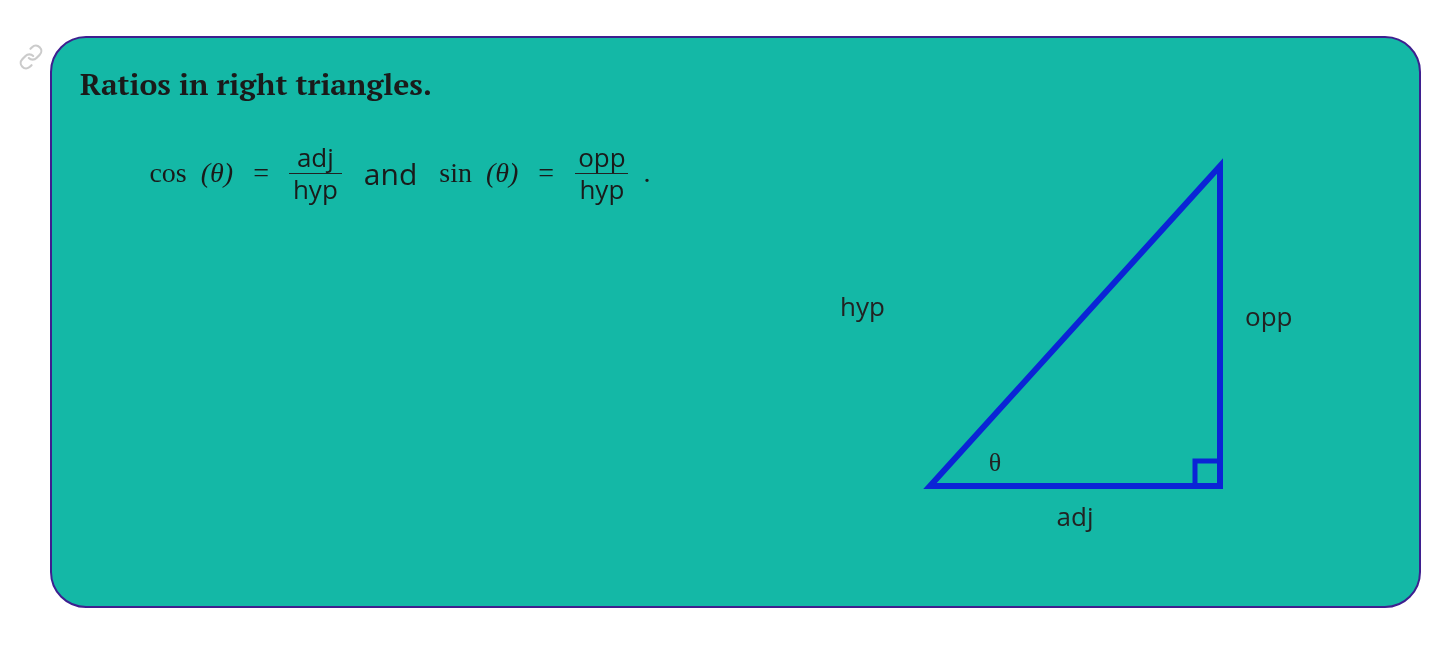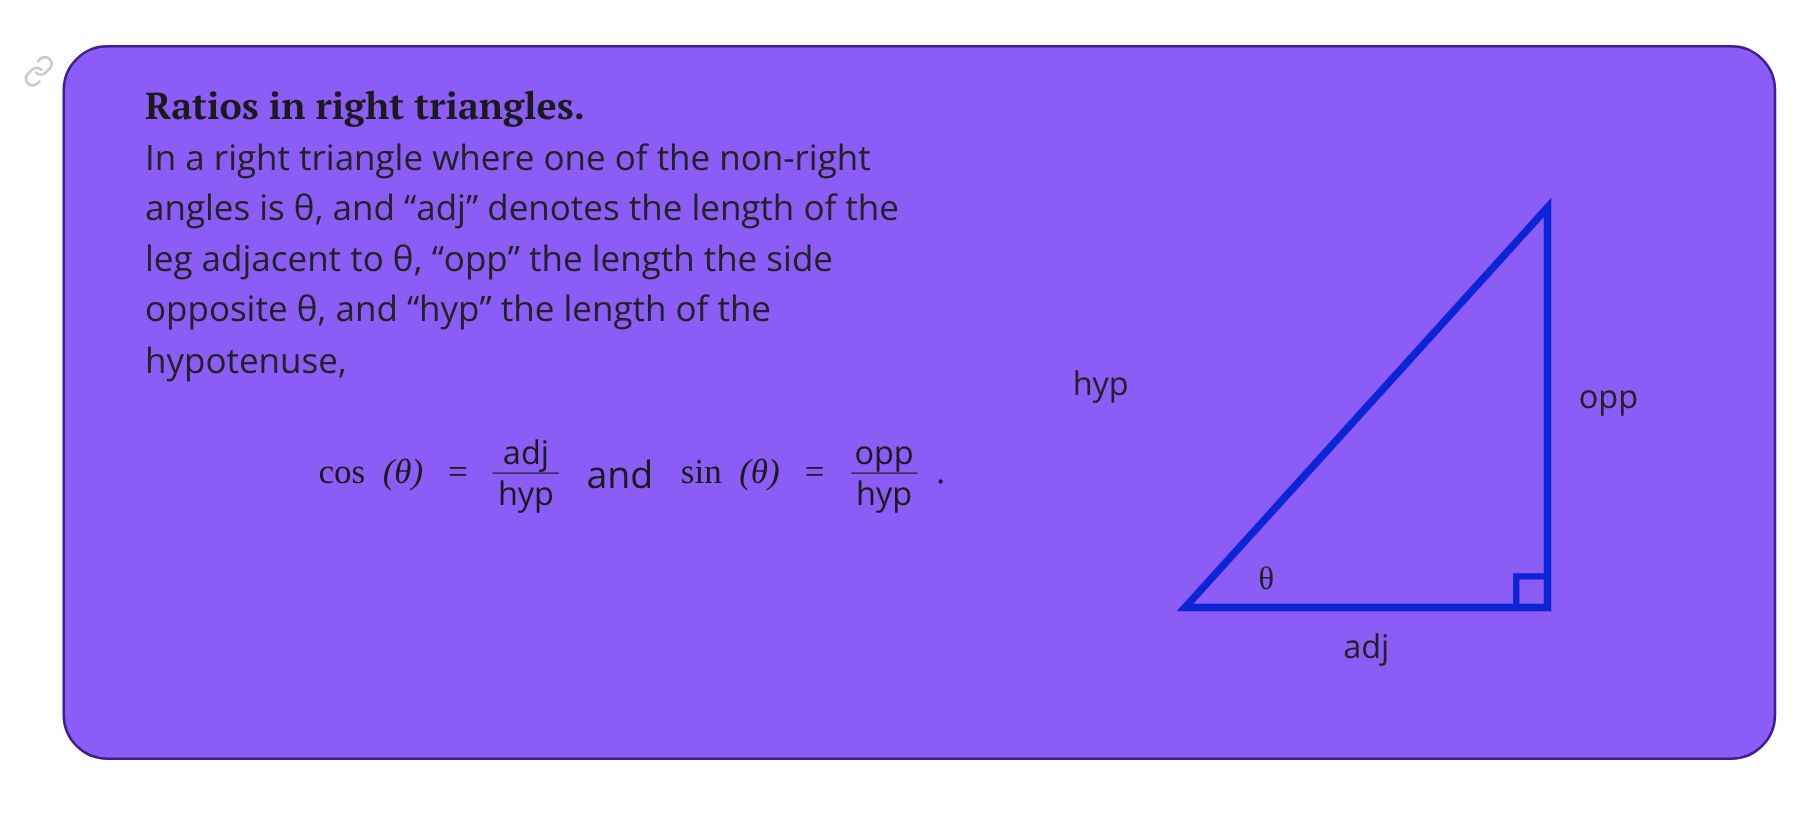--- a/index.html
+++ b/index.html
@@ -23,25 +23,25 @@
     left: 18px;
     top: 44px;
     width: 26px;
     height: 26px;
     opacity: 0.35;
     color: #6d6d6d;
   }
   .callout {
     position: relative;
     margin: 0 22px 0 50px;
-    background: #8b5cf6;
+    background: #14b8a6;
     border: 2px solid #3e1f8f;
     border-radius: 36px;
     box-sizing: border-box;
-    padding: 28px 40px 70px 64px;
+    padding: 28px 40px 70px 28px;
     min-height: 560px;
   }
   .columns {
     display: flex;
     align-items: flex-start;
     gap: 40px;
   }
   .text-col {
     flex: 0 0 640px;
   }
@@ -61,21 +61,21 @@
   .body-text {
     font-size: 28px;
     line-height: 1.45;
     font-family: "Open Sans", "Segoe UI", Arial, sans-serif;
     color: #222;
   }
   .formula-row {
     margin-top: 40px;
     display: flex;
     align-items: center;
-    justify-content: flex-end;
+    justify-content: center;
     font-family: Georgia, "Times New Roman", serif;
     font-size: 28px;
     gap: 14px;
   }
   .mathit { font-style: italic; font-family: Georgia, "Times New Roman", serif; }
   .frac {
     display: inline-flex;
     flex-direction: column;
     align-items: center;
     vertical-align: middle;
@@ -113,21 +113,20 @@
       <path d="M10 13a5 5 0 0 0 7.07 0l3-3a5 5 0 0 0-7.07-7.07l-1.5 1.5"></path>
       <path d="M14 11a5 5 0 0 0-7.07 0l-3 3a5 5 0 0 0 7.07 7.07l1.5-1.5"></path>
     </svg>
   </span>
 
   <div class="callout">
     <div class="columns">
 
       <div class="text-col">
         <div class="heading">Ratios in right triangles.</div>
-        <div class="body-text">In a right triangle where one of the non-right angles is θ, and “adj” denotes the length of the leg adjacent to θ, “opp” the length the side opposite θ, and “hyp” the length of the hypotenuse,</div>
 
         <div class="formula-row">
           <span>cos</span>
             <span class="mathit">(θ)</span>
           <span class="eq">=</span>
           <span class="frac">
             <span class="num">adj</span>
             <span class="den">hyp</span>
           </span>
           <span class="and-word">and</span>

